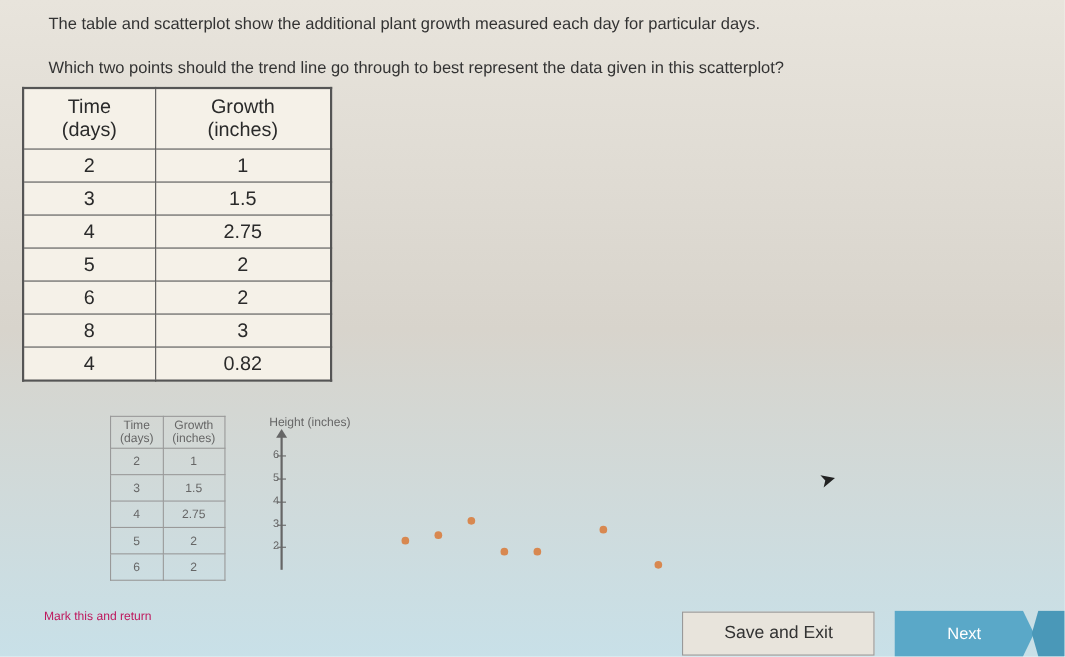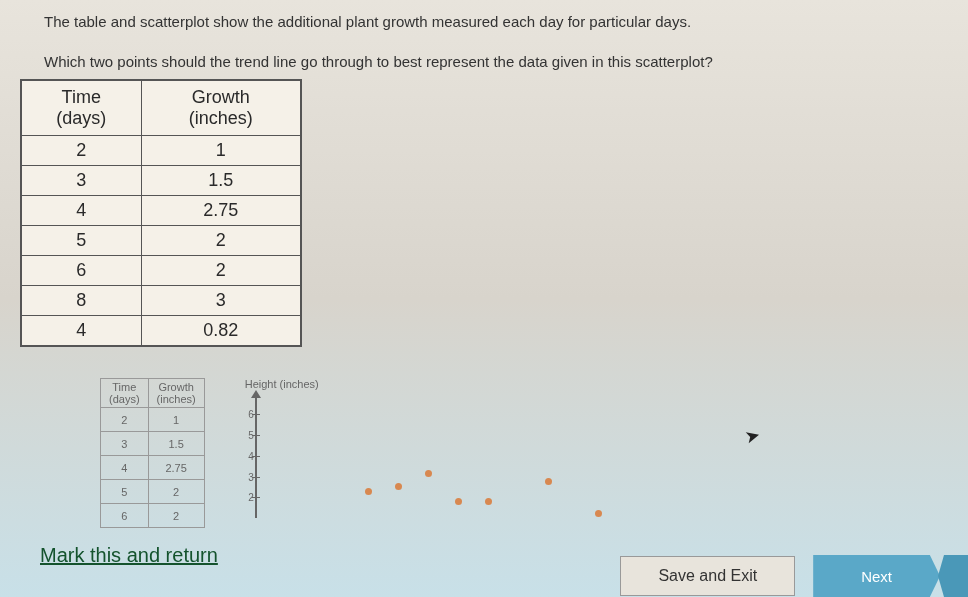--- a/index.html
+++ b/index.html
@@ -105,23 +105,22 @@
       width: 7px;
       height: 7px;
       background: #d88850;
       border-radius: 50%;
     }
     
     .mark-return {
       position: absolute;
       left: 40px;
       bottom: 30px;
-      font-size: 20px;
-      color: #14532d;
-      text-decoration: underline;
+      font-size: 11px;
+      color: #be185d;
       cursor: pointer;
     }
     .footer-buttons {
       position: absolute;
       right: 0;
       bottom: 0;
       display: flex;
       gap: 18px;
       align-items: center;
       padding-right: 0;

